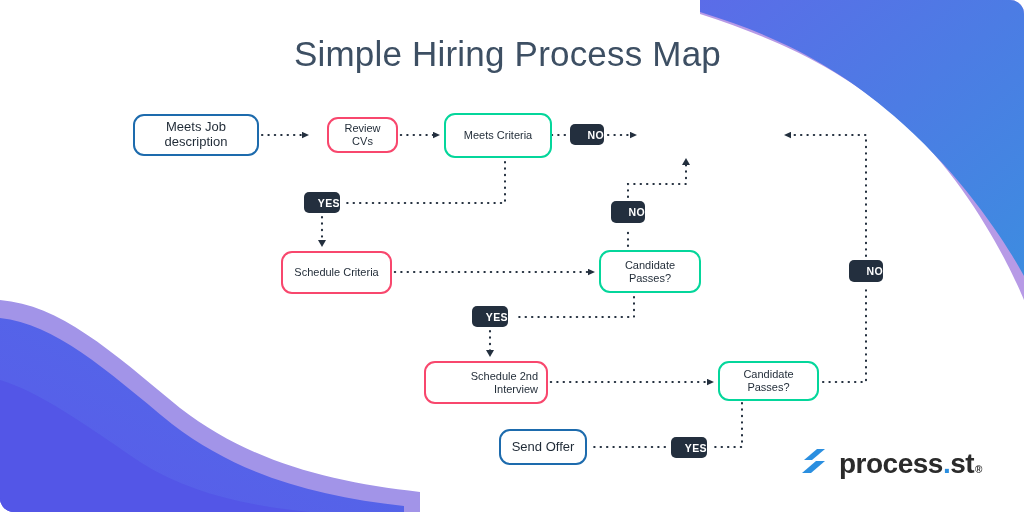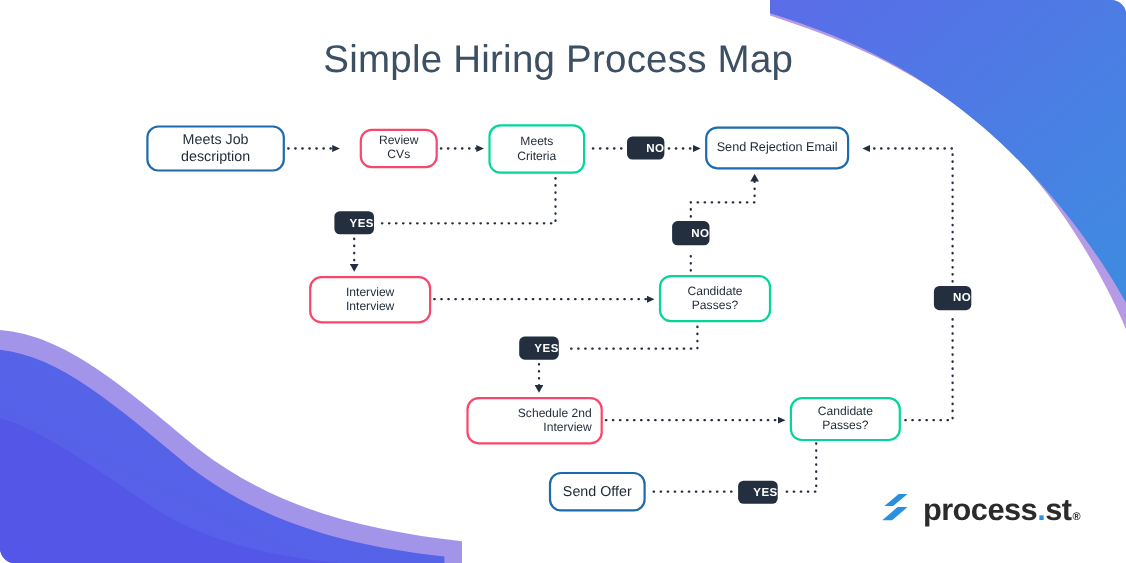--- a/index.html
+++ b/index.html
@@ -140,30 +140,27 @@
   </div>
 
   <div class="node blue" style="left:133px;top:114px;width:126px;height:42px;font-size:13px;">
     <span>Meets Job description</span>
   </div>
 
   <div class="node pink" style="left:313px;top:117px;width:71px;height:36px;font-size:11px;">
     <span>Review CVs</span>
   </div>
 
-  <div class="node teal" style="left:444px;top:113px;width:88px;height:45px;font-size:11px;">
+  <div class="node teal" style="left:444px;top:113px;width:108px;height:45px;font-size:11px;">
     <span>Meets Criteria</span>
   </div>
 
-  <div class="node blue" style="left:641px;top:115px;width:131px;height:39px;font-size:11.5px;">
-    <span>Send Rejection Email</span>
-  </div>
 
   <div class="node pink" style="left:267px;top:251px;width:111px;height:43px;font-size:11px;">
-    <span>Interview Interview</span>
+    <span>Schedule Criteria</span>
   </div>
 
   <div class="node teal" style="left:599px;top:250px;width:102px;height:43px;font-size:11px;">
     <span>Candidate Passes?</span>
   </div>
 
   <div class="node pink" style="left:410px;top:361px;width:124px;height:43px;font-size:11px;text-align:right;">
     <span>Schedule 2nd Interview</span>
   </div>
 

